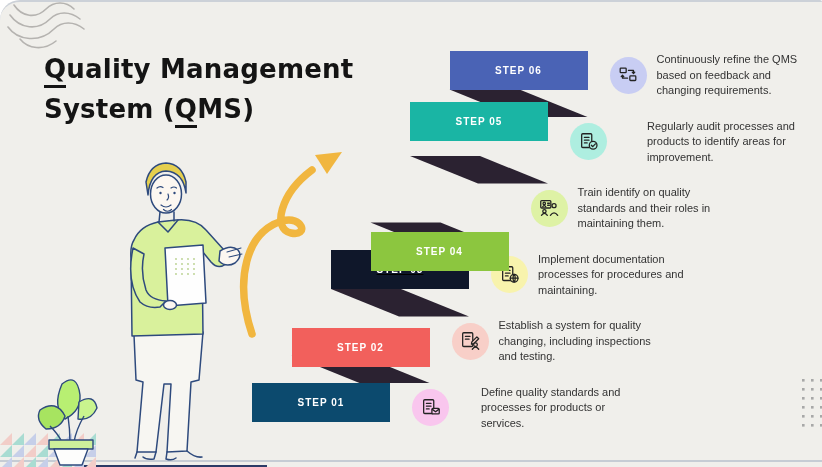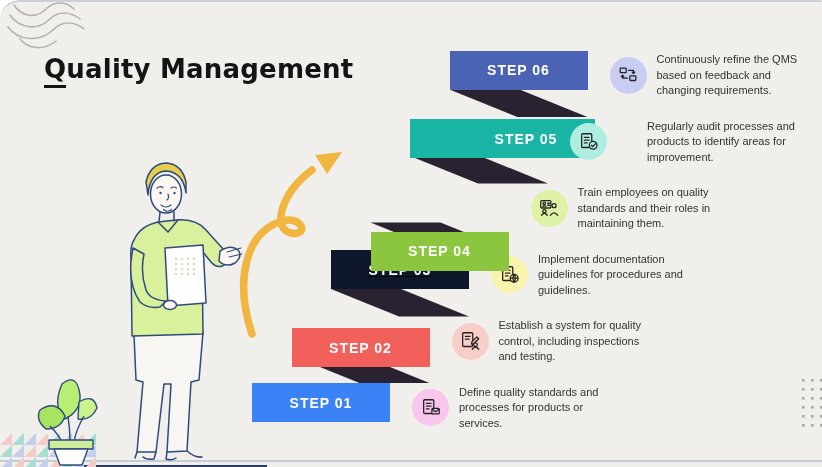--- a/index.html
+++ b/index.html
@@ -6,21 +6,21 @@
   .stage{position:relative;width:822px;height:467px;overflow:hidden;background:#fff;}
   .slide{position:absolute;inset:0;background:#f0efeb;border-radius:20px 2px 0 0;border-top:2px solid #ccd1d8;box-sizing:border-box;}
   .decor-svg{position:absolute;left:0;top:0;pointer-events:none;}
   
   .title{position:absolute;left:44px;top:48px;font-family:"DejaVu Sans","Liberation Sans",sans-serif;
          font-weight:800;font-size:26px;line-height:1.52;color:#141414;letter-spacing:.2px;}
   .title .uq{border-bottom:3px solid #141414;padding-bottom:1px;}
   
   #ribbons{position:absolute;inset:0;z-index:1;}
   .bar{position:absolute;width:138px;height:39px;z-index:2;display:flex;align-items:center;justify-content:center;}
-  .bar-label{color:#fff;font-weight:bold;font-size:14px;letter-spacing:1px;}
+  .bar-label{color:#fff;font-weight:bold;font-size:10px;letter-spacing:1px;}
   .icon-circle{position:absolute;width:37px;height:37px;border-radius:50%;z-index:2;display:flex;align-items:center;justify-content:center;}
   .icon-circle svg{width:22px;height:22px;display:block;}
   .desc-wrap{position:absolute;width:160px;height:64px;z-index:2;display:flex;align-items:center;}
   .desc{margin:0;font-size:11px;line-height:1.42;color:#333;}
 </style>
 </head>
 <body>
 
 <div class="stage">
   <div class="slide">
@@ -144,110 +144,111 @@
       </g>
 
       <g>
         <path d="M252 332 C 234 278, 246 230, 282 219 C 303 213, 309 235, 291 231 C 272 227, 280 192, 312 168" fill="none" stroke="#f1b63f" stroke-width="7.5" stroke-linecap="round"></path>
         <polygon points="342,150 327,172 315,153" fill="#f1b63f"></polygon>
       </g>
     </svg>
 
     <div class="title">
       <div><span class="uq">Q</span><span>uality Management</span></div>
+      <div><span>System (</span><span class="uq">Q</span><span>MS)</span></div>
     </div>
 
     <div>
       <svg id="ribbons" width="822" height="467" viewBox="0 0 822 467">
           <polygon points="291.5,353.5 361.5,353.5 429.5,381 359.5,381" fill="#2b2231"></polygon>
           <polygon points="331,287 401,287 469,314.5 399,314.5" fill="#2b2231"></polygon>
           <polygon points="370.5,220.5 440.5,220.5 508.5,248 438.5,248" fill="#2b2231"></polygon>
           <polygon points="410,154 480,154 548,181.5 478,181.5" fill="#2b2231"></polygon>
           <polygon points="449.5,87.5 519.5,87.5 587.5,115 517.5,115" fill="#2b2231"></polygon>
         </svg>
 
       <div id="steps-mount">
           <div>
-          <div class="bar" style="left: 252px; top: 381px; background: #3b82f6;">
+          <div class="bar" style="left: 252px; top: 381px; background: #0c4a6e;">
             <span class="bar-label">STEP 01</span>
           </div>
           <div class="icon-circle" style="left: 412px; top: 387px; background: rgb(249, 198, 238);">
               <svg viewBox="0 0 24 24">
                 <g fill="none" stroke="#232323" stroke-width="1.4" stroke-linecap="round" stroke-linejoin="round">
                   <rect x="4" y="3" width="11" height="15" rx="1.2"></rect>
                   <path d="M7 7h5M7 10h5M7 13h3"></path>
                   <rect x="13" y="12.5" width="8" height="6" rx="1" fill="#f9c6ee"></rect>
                   <path d="M13.5 13.5l3.5 2.6 3.5-2.6"></path>
                 </g>
               </svg>
             </div>
-          <div class="desc-wrap" style="left: 459px; top: 374px;">
+          <div class="desc-wrap" style="left: 481px; top: 374px;">
             <p class="desc">Define quality standards and processes for products or services.</p>
           </div>
         </div>
           <div>
           <div class="bar" style="left: 291.5px; top: 326px; background: rgb(242, 96, 92);">
             <span class="bar-label">STEP 02</span>
           </div>
           <div class="icon-circle" style="left: 451.5px; top: 320.5px; background: rgb(248, 207, 200);">
               <svg viewBox="0 0 24 24">
                 <g fill="none" stroke="#232323" stroke-width="1.4" stroke-linecap="round" stroke-linejoin="round">
                   <rect x="4" y="3" width="11" height="15" rx="1.2"></rect>
                   <path d="M7 7h5M7 10h4"></path>
                   <path d="M13.6 15.4 L14 13 L19.5 7.5 L21.5 9.5 L16 15 Z" fill="#f8cfc8"></path>
                   <circle cx="18" cy="16" r="2" fill="#f8cfc8"></circle>
                   <path d="M14.5 21 q3.5 -4.5 7 0"></path>
                 </g>
               </svg>
             </div>
           <div class="desc-wrap" style="left: 498.5px; top: 307.5px;">
-            <p class="desc">Establish a system for quality control, including inspections and testing.</p>
+            <p class="desc">Establish a system for quality changing, including inspections and testing.</p>
           </div>
         </div>
           <div>
           <div class="bar" style="left: 331px; top: 248px; background: #0f172a; text-decoration: underline;">
             <span class="bar-label">STEP 03</span>
           </div>
           <div class="icon-circle" style="left: 491px; top: 254px; background: rgb(248, 243, 173);">
               <svg viewBox="0 0 24 24">
                 <g fill="none" stroke="#232323" stroke-width="1.4" stroke-linecap="round" stroke-linejoin="round">
                   <rect x="4" y="3" width="11" height="15" rx="1.2"></rect>
                   <path d="M7 7h5M7 10h5M7 13h3"></path>
                   <circle cx="16.5" cy="15.5" r="4.2" fill="#f8f3ad"></circle>
                   <path d="M12.3 15.5h8.4M16.5 11.3c-1.6 1.2-1.6 7.2 0 8.4M16.5 11.3c1.6 1.2 1.6 7.2 0 8.4"></path>
                 </g>
               </svg>
             </div>
           <div class="desc-wrap" style="left: 538px; top: 241px;">
-            <p class="desc">Implement documentation guidelines for procedures and guidelines.</p>
+            <p class="desc">Implement documentation processes for procedures and maintaining.</p>
           </div>
         </div>
           <div>
           <div class="bar" style="left: 370.5px; top: 181.5px; background: rgb(140, 198, 63); margin-top: 48px;">
             <span class="bar-label">STEP 04</span>
           </div>
           <div class="icon-circle" style="left: 530.5px; top: 187.5px; background: rgb(222, 242, 165);">
               <svg viewBox="0 0 24 24">
                 <g fill="none" stroke="#232323" stroke-width="1.4" stroke-linecap="round" stroke-linejoin="round">
                   <rect x="3" y="4" width="11" height="8" rx="1"></rect>
                   <circle cx="6.8" cy="7" r="1.3"></circle>
                   <path d="M5.2 10.5 q1.6 -2 3.2 0 M10.5 6.8h2 M10.5 9h2"></path>
                   <circle cx="17.5" cy="9.5" r="2.2" fill="#def2a5"></circle>
                   <path d="M13.5 20 q4 -5.5 8 0"></path>
                   <circle cx="7" cy="15.5" r="1.8" fill="#def2a5"></circle>
                   <path d="M3.8 20 q3.2 -4.5 6.4 0"></path>
                 </g>
               </svg>
             </div>
           <div class="desc-wrap" style="left: 577.5px; top: 174.5px;">
-            <p class="desc">Train employees on quality standards and their roles in maintaining them.</p>
-          </div>
-        </div>
-          <div>
-          <div class="bar" style="left: 410px; top: 117px; background: rgb(26, 181, 164); padding-left: 47px;">
+            <p class="desc">Train identify on quality standards and their roles in maintaining them.</p>
+          </div>
+        </div>
+          <div>
+          <div class="bar" style="left: 410px; top: 100px; background: rgb(26, 181, 164);">
             <span class="bar-label">STEP 05</span>
           </div>
           <div class="icon-circle" style="left: 570px; top: 121px; background: rgb(174, 238, 224);">
               <svg viewBox="0 0 24 24">
                 <g fill="none" stroke="#232323" stroke-width="1.4" stroke-linecap="round" stroke-linejoin="round">
                   <rect x="4" y="3" width="11" height="15" rx="1.2"></rect>
                   <path d="M7 7h5M7 10h5M7 13h3"></path>
                   <circle cx="16.5" cy="15.5" r="4.2" fill="#aeeee0"></circle>
                   <path d="M14.6 15.6l1.5 1.5 2.9-3.1"></path>
                 </g>

